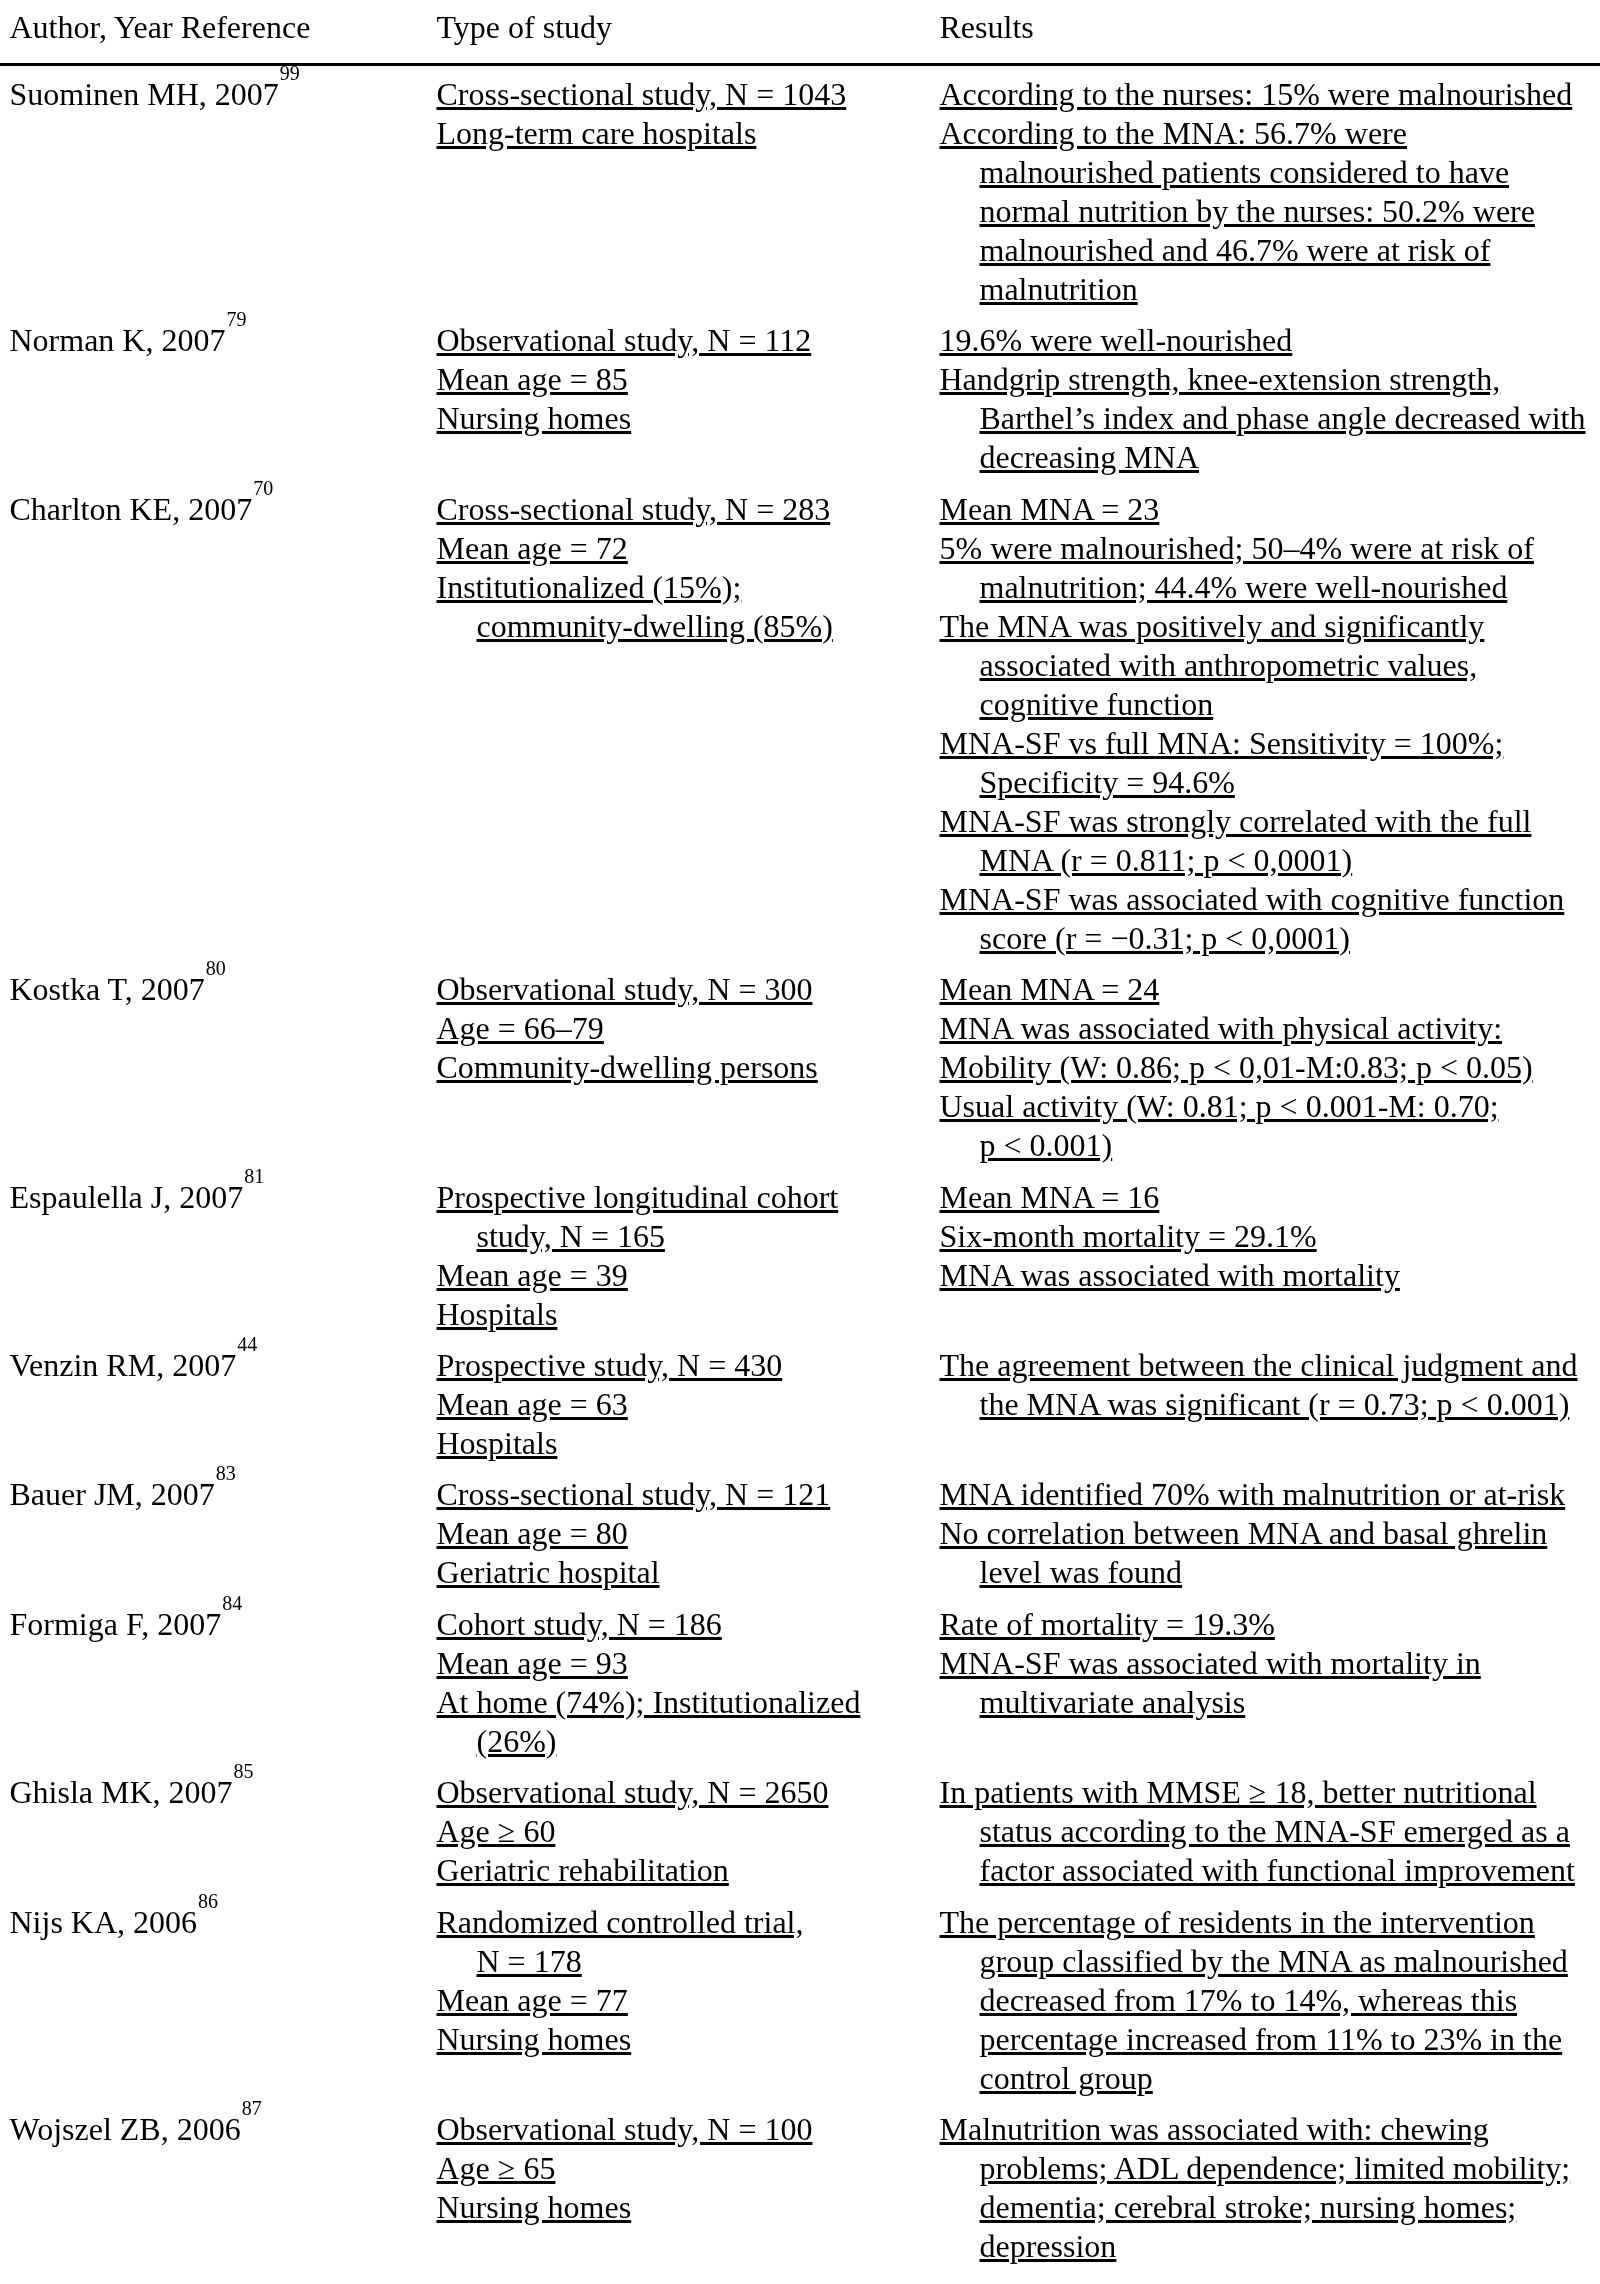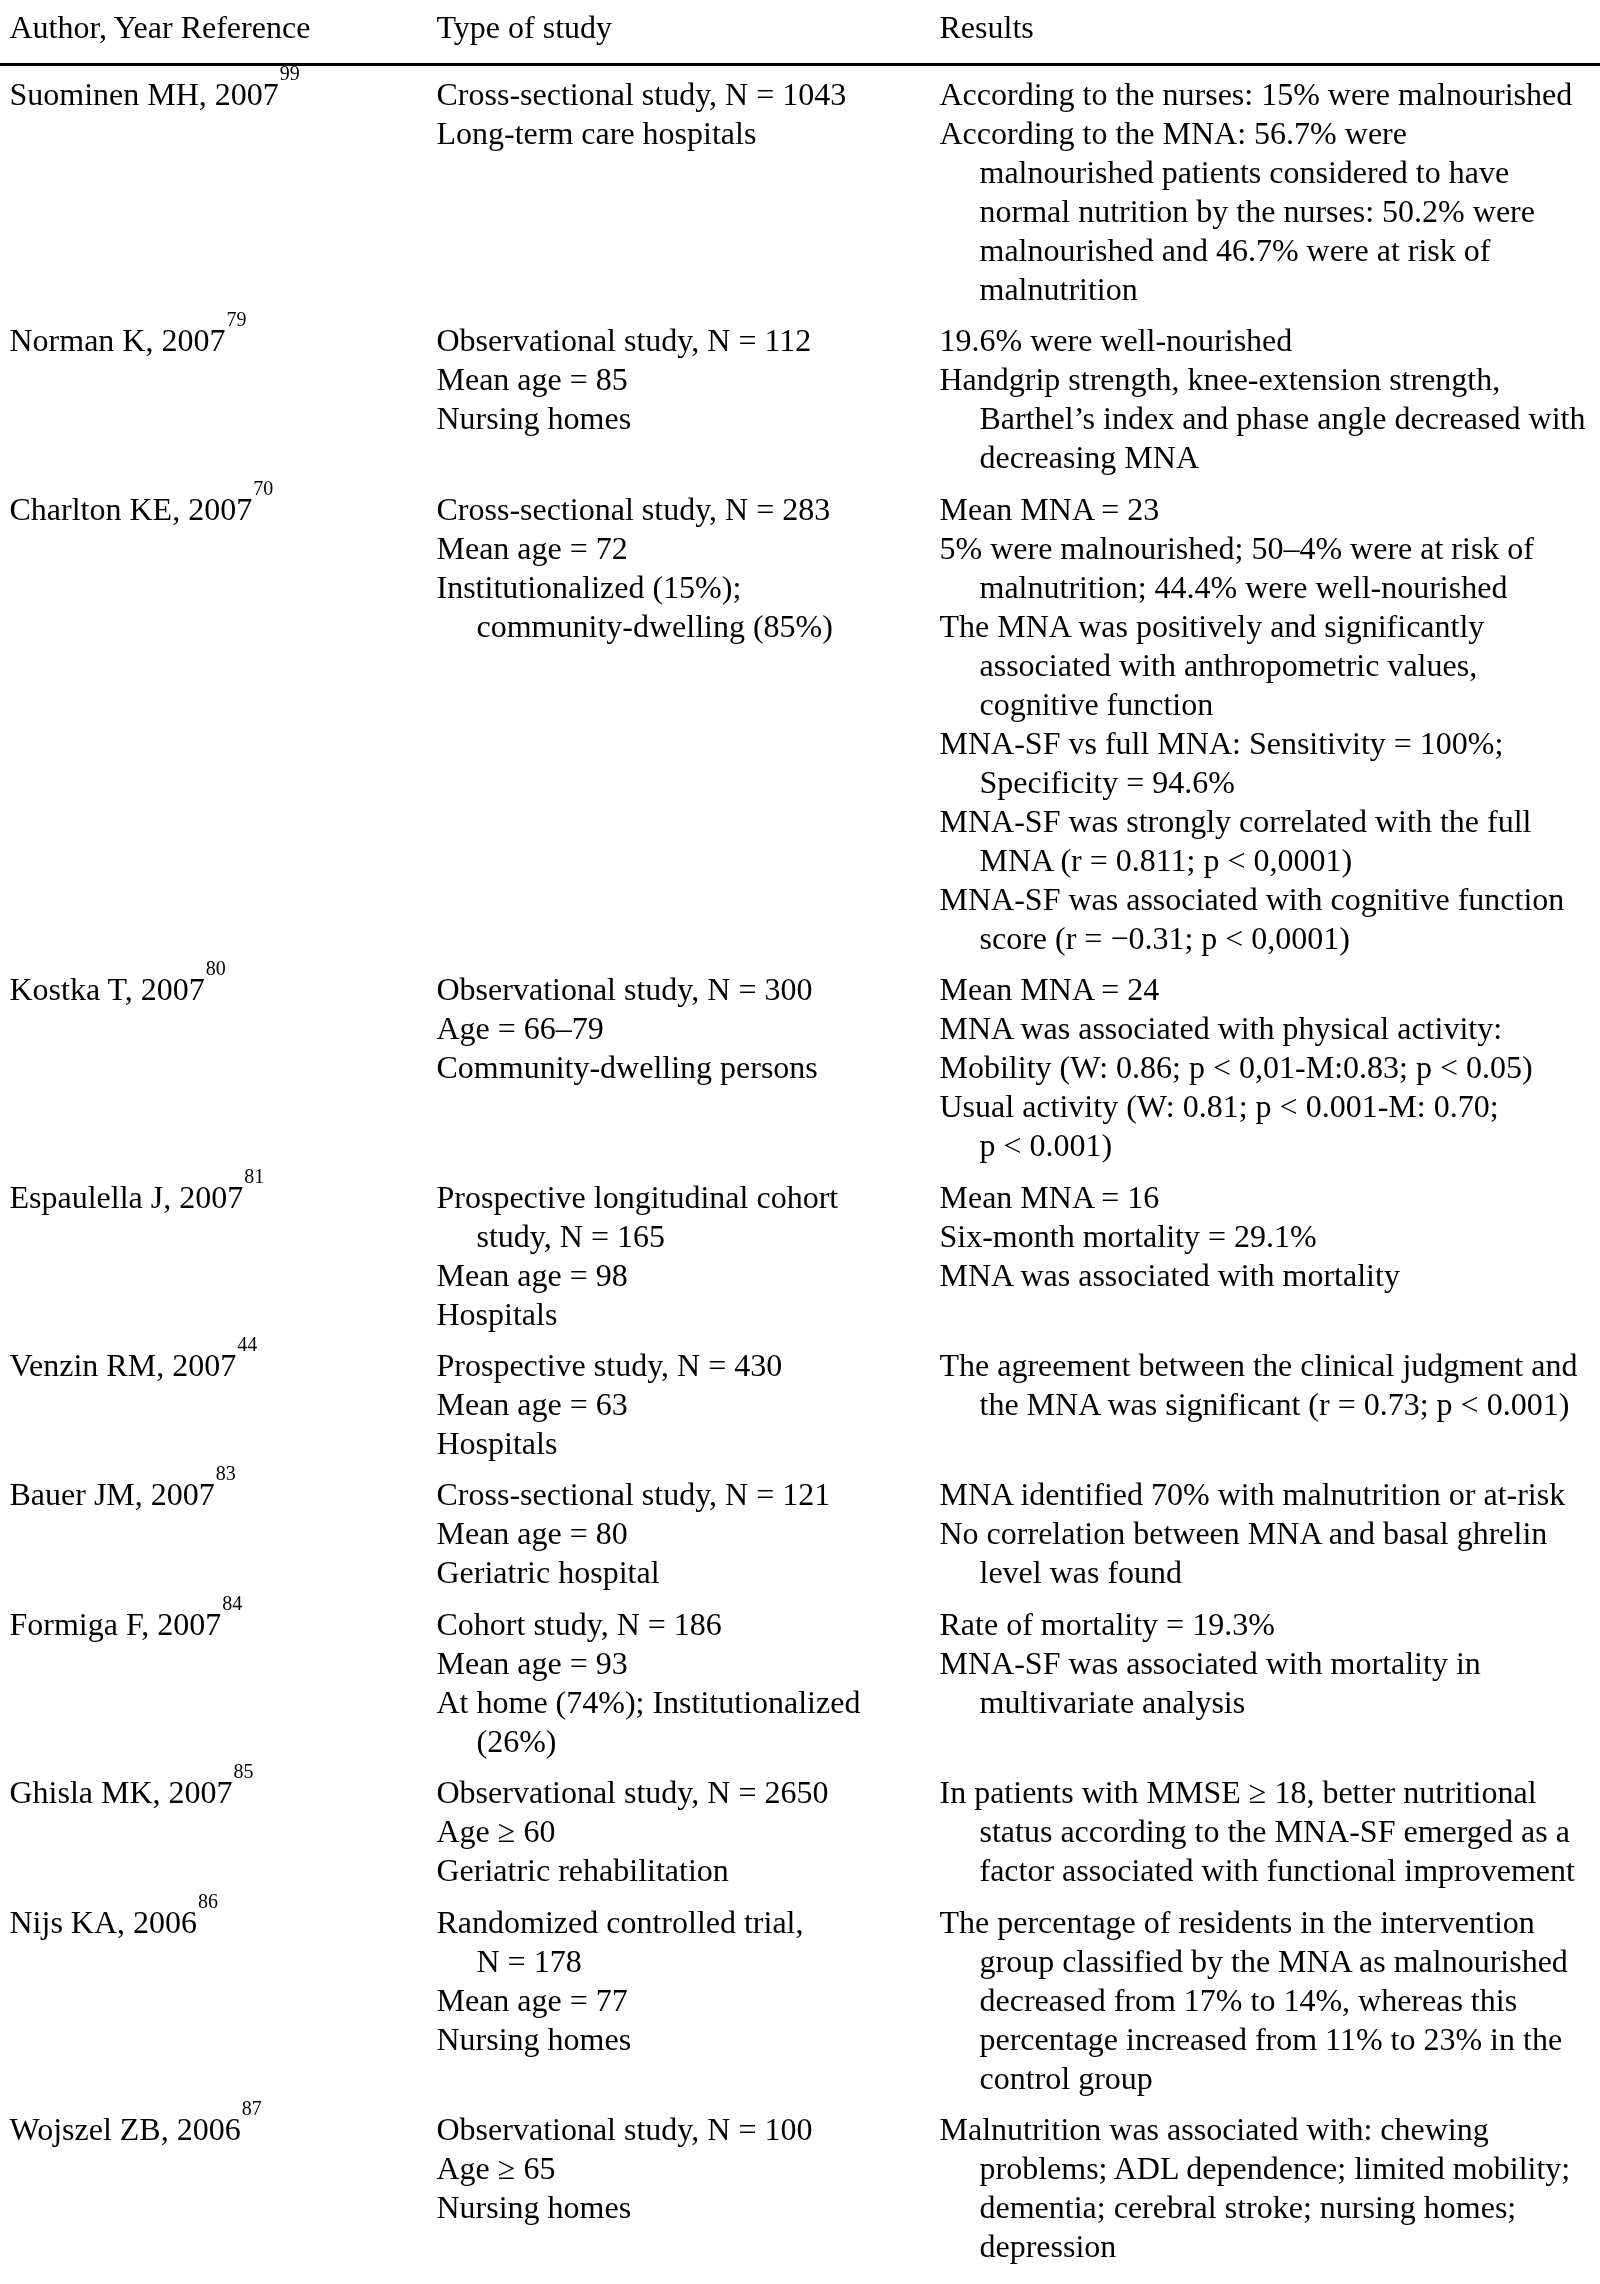--- a/index.html
+++ b/index.html
@@ -25,20 +25,21 @@
     height: 3.8px;
     background: #000000;
     margin: 16px 0 8.6px -9.5px;
   }
   .row { margin-bottom: 12.4px; }
   .cell { }
   .hang {
     padding-left: 40px;
     text-indent: -40px;
     white-space: pre-wrap;
+    text-decoration: underline;
   }
   .cell-study .hang { width: 533px; }
   .cell-results .hang { width: 856px; }
   sup.ref {
     font-size: 20px;
     line-height: 0;
     position: relative;
     top: -13.3px;
     margin-left: 1px;
   }
@@ -127,21 +128,21 @@
         <div class="hang">Usual activity (W: 0.81; p &lt; 0.001-M: 0.70;
 p &lt; 0.001)</div>
       </div>
     </div>
 
     <div class="grid row">
       <div class="cell cell-author"><span>Espaulella J, 2007</span><sup class="ref">81</sup></div>
       <div class="cell cell-study">
         <div class="hang">Prospective longitudinal cohort
 study, N = 165</div>
-        <div class="hang">Mean age = 98</div>
+        <div class="hang">Mean age = 39</div>
         <div class="hang">Hospitals</div>
       </div>
       <div class="cell cell-results">
         <div class="hang">Mean MNA = 16</div>
         <div class="hang">Six-month mortality = 29.1%</div>
         <div class="hang">MNA was associated with mortality</div>
       </div>
     </div>
 
     <div class="grid row">

